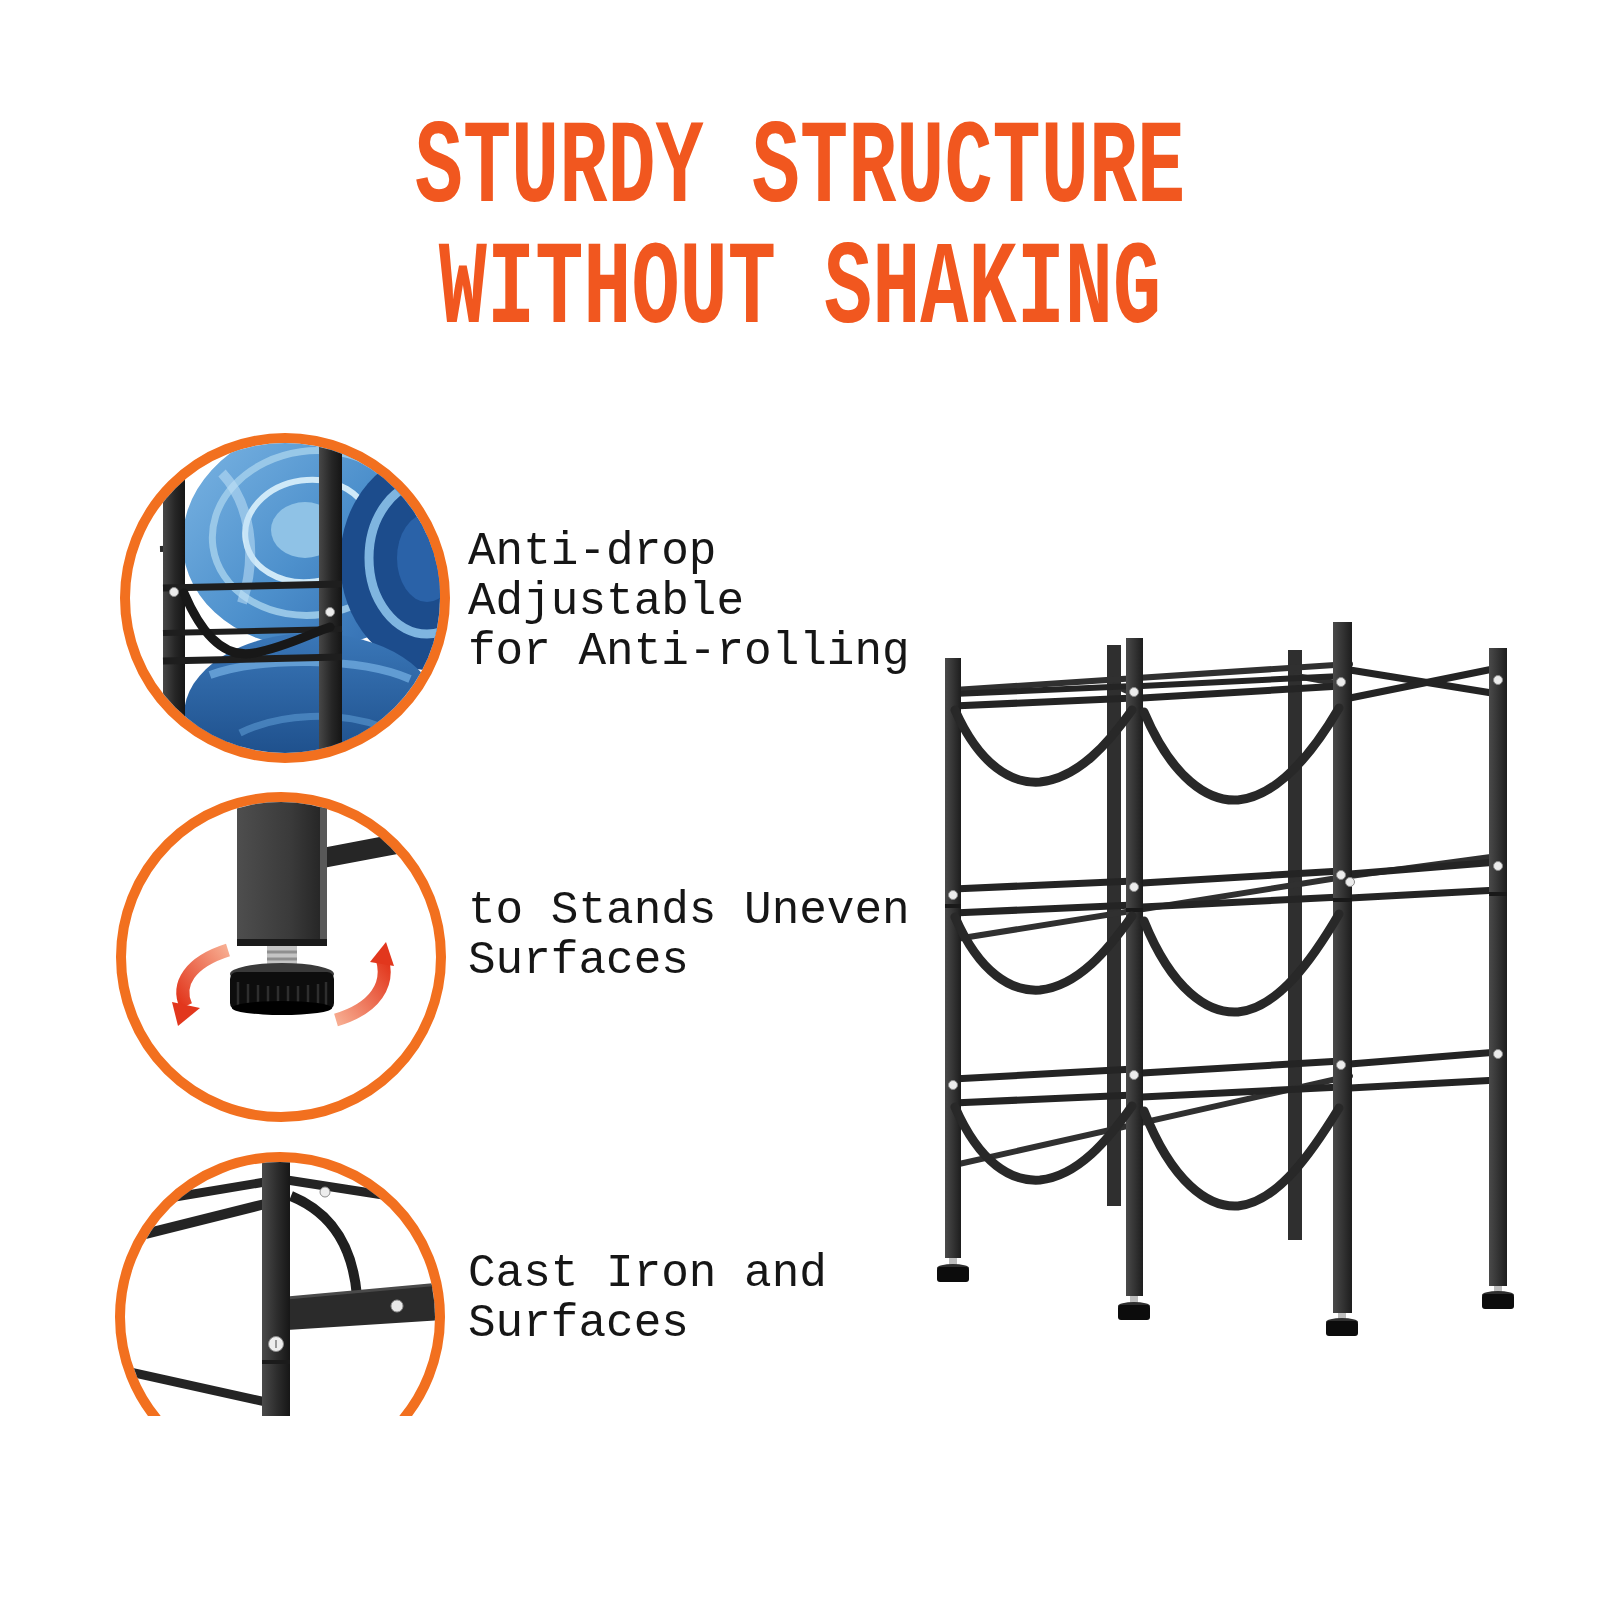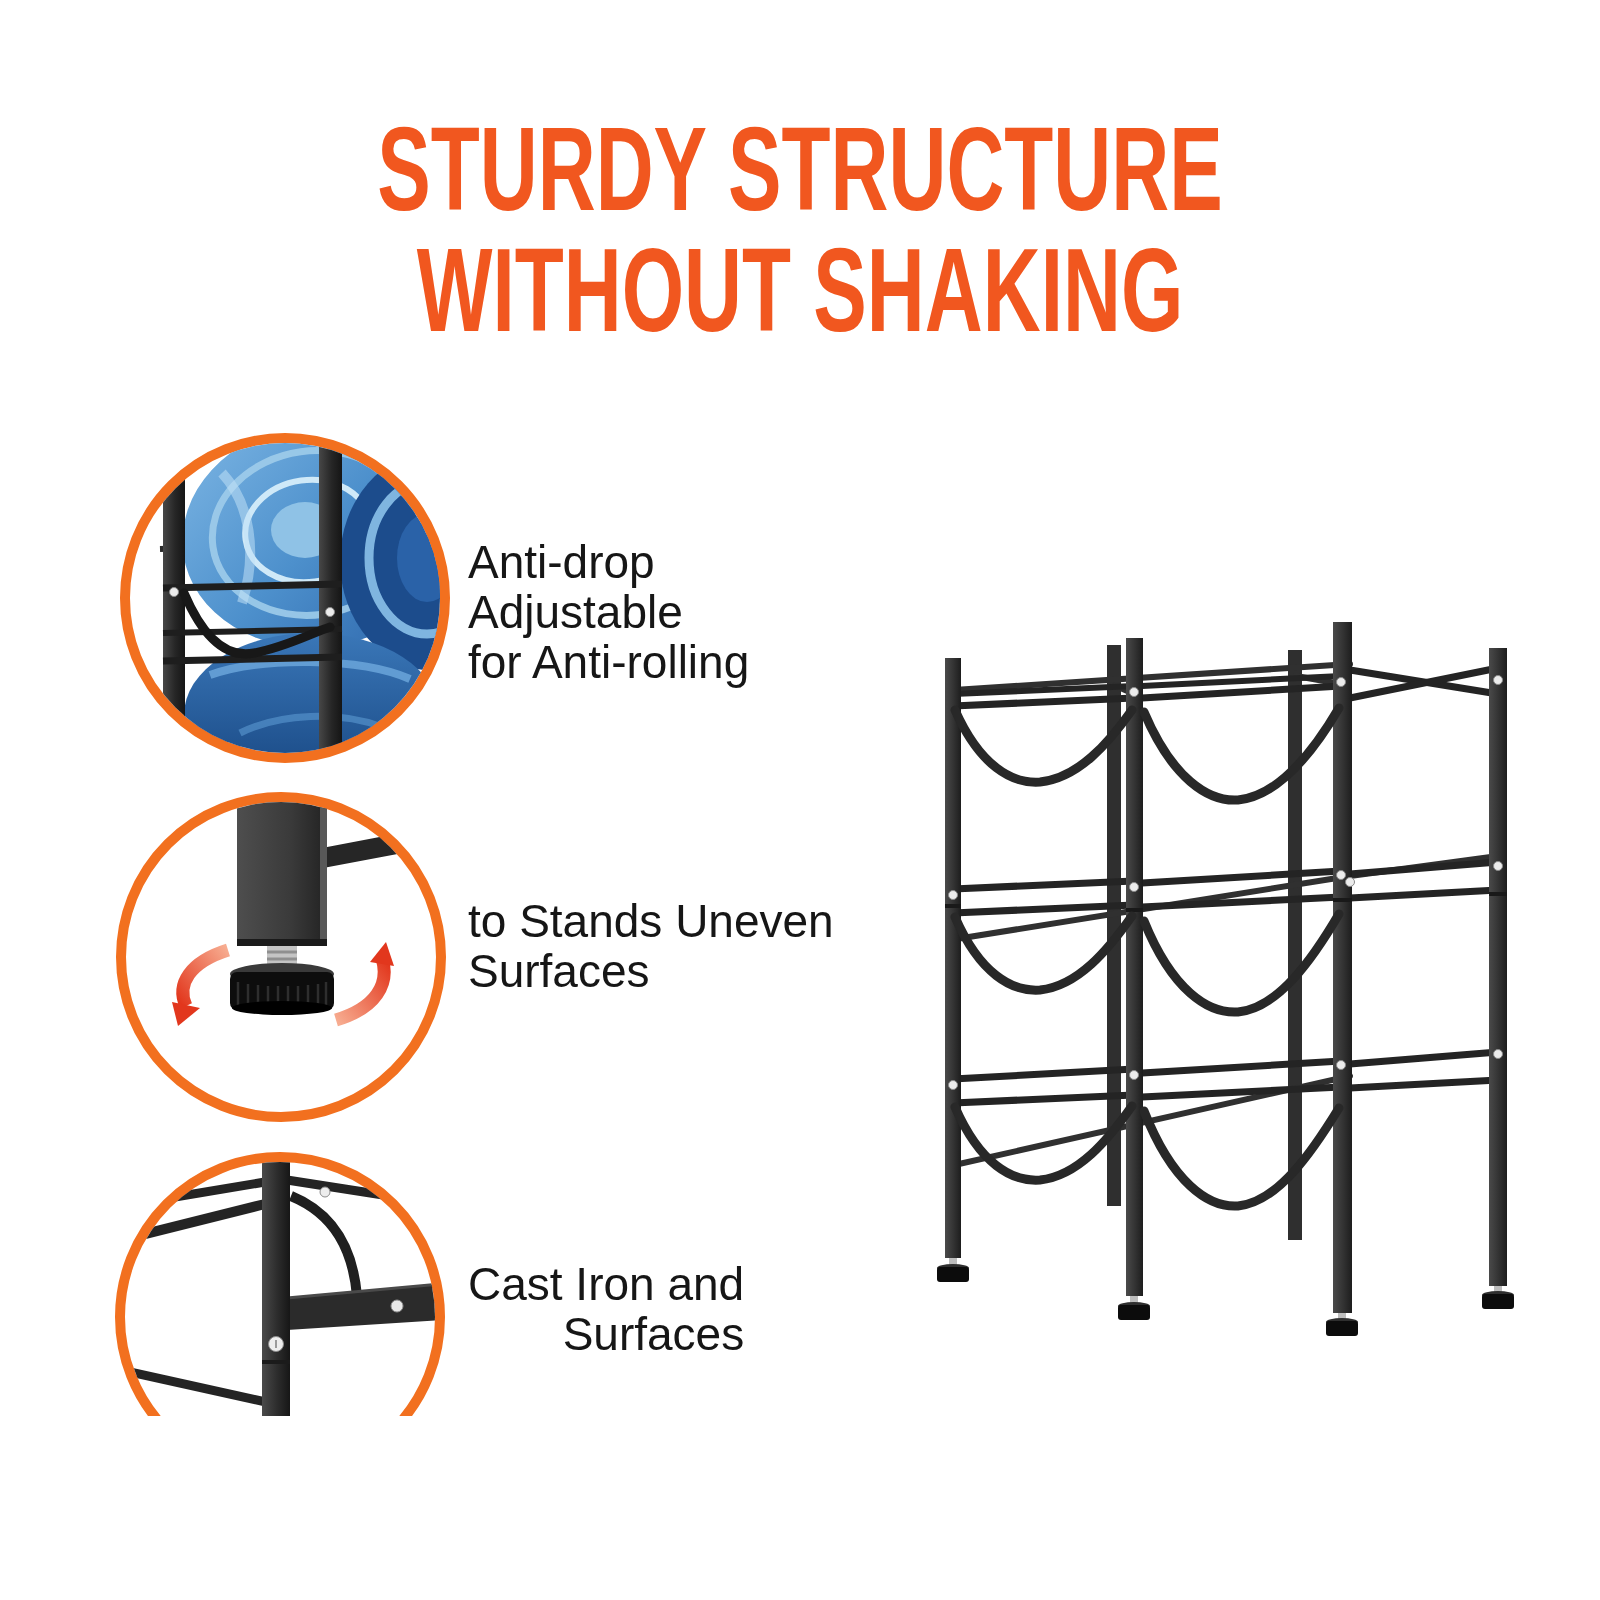--- a/index.html
+++ b/index.html
@@ -1,34 +1,34 @@
 <!DOCTYPE html>
 <html><head>
 <meta charset="utf-8">
 <style>
   html,body{margin:0;padding:0;background:#ffffff;}
   .page{position:relative;width:1600px;height:1416px;background:#ffffff;overflow:hidden;
-        font-family:Liberation Sans, sans-serif;}
+        font-family:Liberation Mono, monospace;}
   
   .title{position:absolute;top:109px;left:0;width:1600px;text-align:center;
          color:#F1571F;font-weight:bold;font-size:118px;line-height:121px;
          transform:scaleX(0.68);transform-origin:50% 0;letter-spacing:0px;margin:0;}
   .title-line{display:block;white-space:nowrap;}
   
   .circle{position:absolute;width:310px;height:310px;border:10px solid #F2701F;
           border-radius:50%;overflow:hidden;background:#ffffff;}
   .c1{left:120px;top:433px;}
   .c2{left:116px;top:792px;}
   .c3{left:115px;top:1152px;}
   .circle svg{display:block;}
   
-  .caption{position:absolute;left:468px;color:#161616;font-size:46px;line-height:50px;margin-top:10px;}
+  .caption{position:absolute;left:468px;color:#161616;font-size:46px;line-height:50px;}
   .cap1{top:527px;}
   .cap2{top:886px;}
-  .cap3{top:1249px;text-align:right;}
+  .cap3{top:1249px;}
   .cap-line{display:block;white-space:nowrap;}
   
   .product{position:absolute;left:930px;top:606px;width:585px;height:734px;}
 </style>
 </head>
 <body>
 
 <div class="page">
 
   <h1 class="title">

